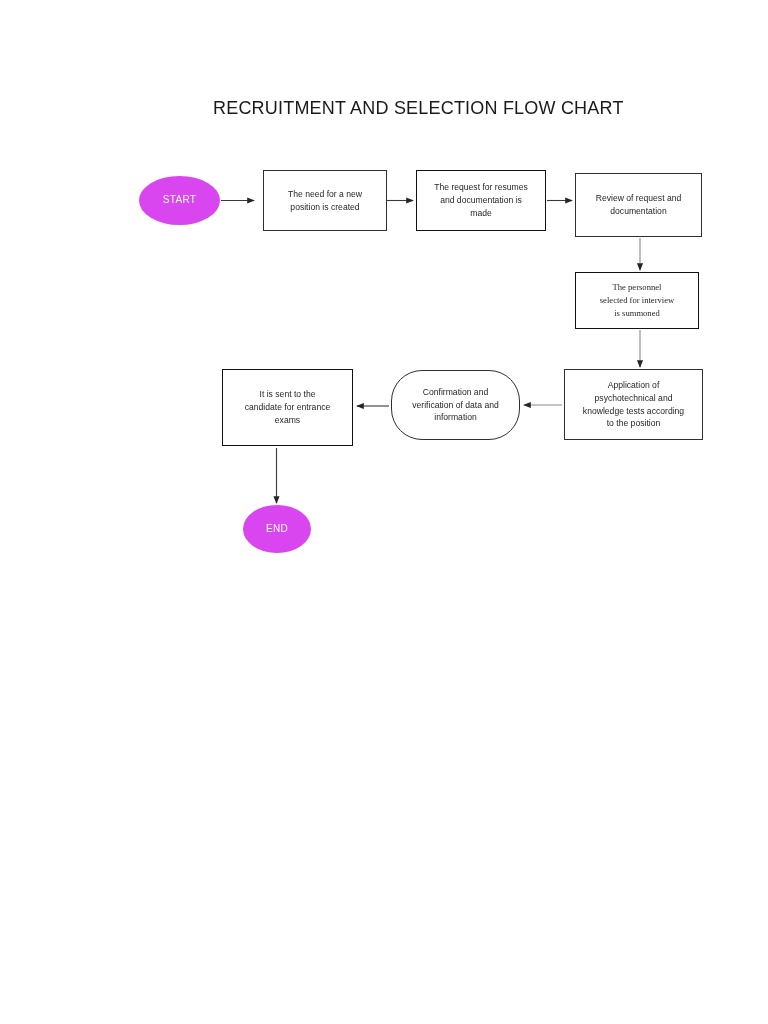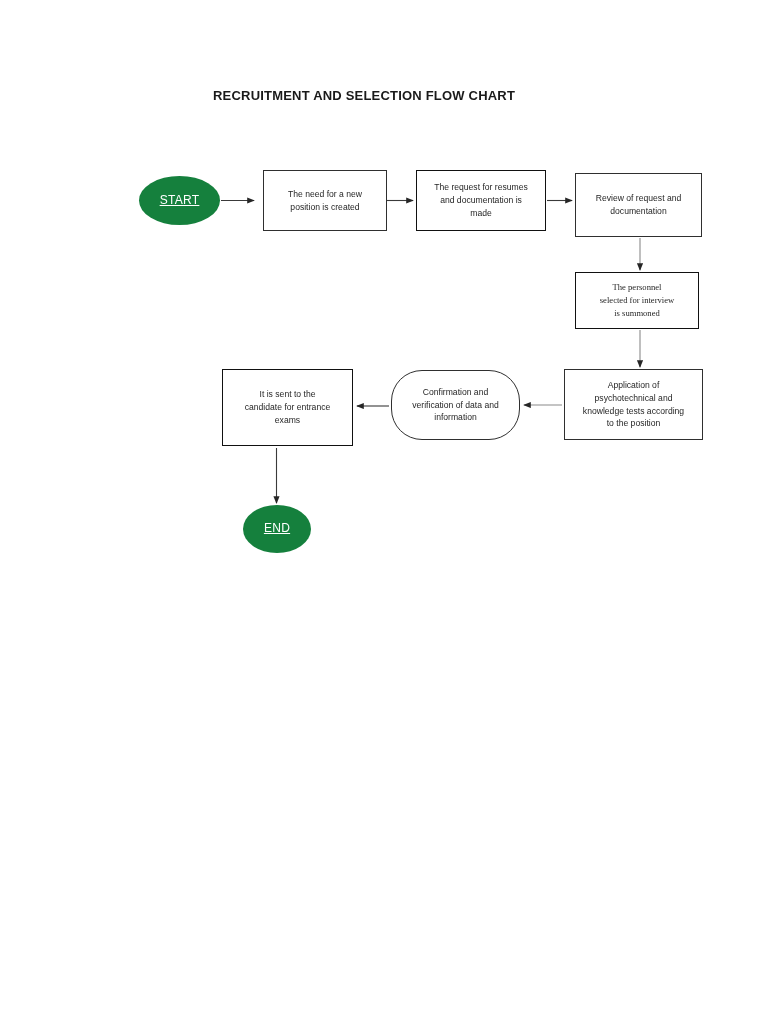--- a/index.html
+++ b/index.html
@@ -12,26 +12,25 @@
     height: 1024px;
     position: relative;
     overflow: hidden;
     font-family: "Liberation Sans", sans-serif;
     color: #2b2b2b;
   }
 
   #chart-title {
     position: absolute;
     left: 213px;
-    top: 88px;
-    font-size: 13px;
+    top: 98px;
+    font-size: 18px;
     letter-spacing: 0.2px;
     color: #1a1a1a;
     white-space: nowrap;
-    font-weight: bold;
   }
 
   #flow-canvas {
     position: absolute;
     left: 0;
     top: 0;
     width: 768px;
     height: 1024px;
   }
 
@@ -50,26 +49,25 @@
 
   .node.process {
     background: #ffffff;
     border: 1px solid #2f2f2f;
   }
   .node.process.thick {
     border: 1.8px solid #111111;
   }
 
   .node.terminator {
-    background: #15803d;
+    background: #d946ef;
     border-radius: 50%;
     color: #ffffff;
-    font-size: 12px;
+    font-size: 10px;
     letter-spacing: 0.3px;
-    text-decoration: underline;
   }
 
   .node-text {
     display: block;
     white-space: pre-line;
   }
 
   svg line, svg path, svg polygon {
     shape-rendering: geometricPrecision;
   }

